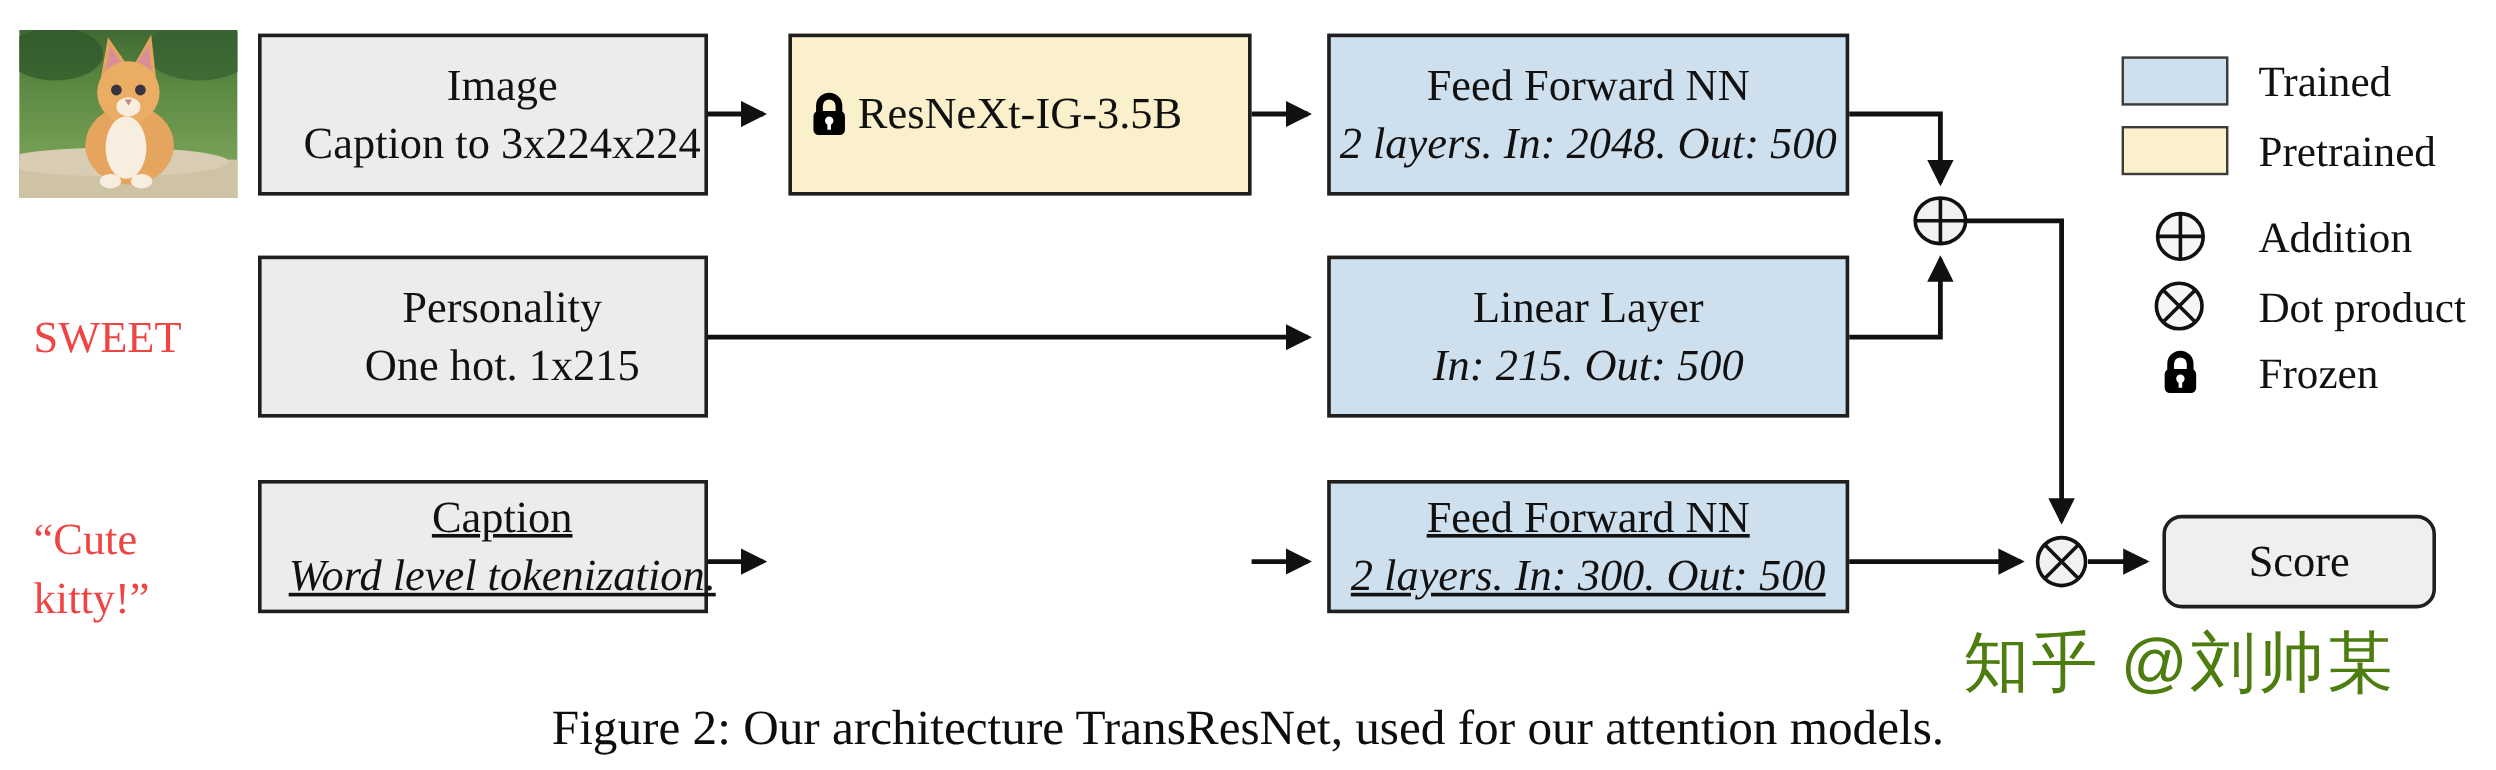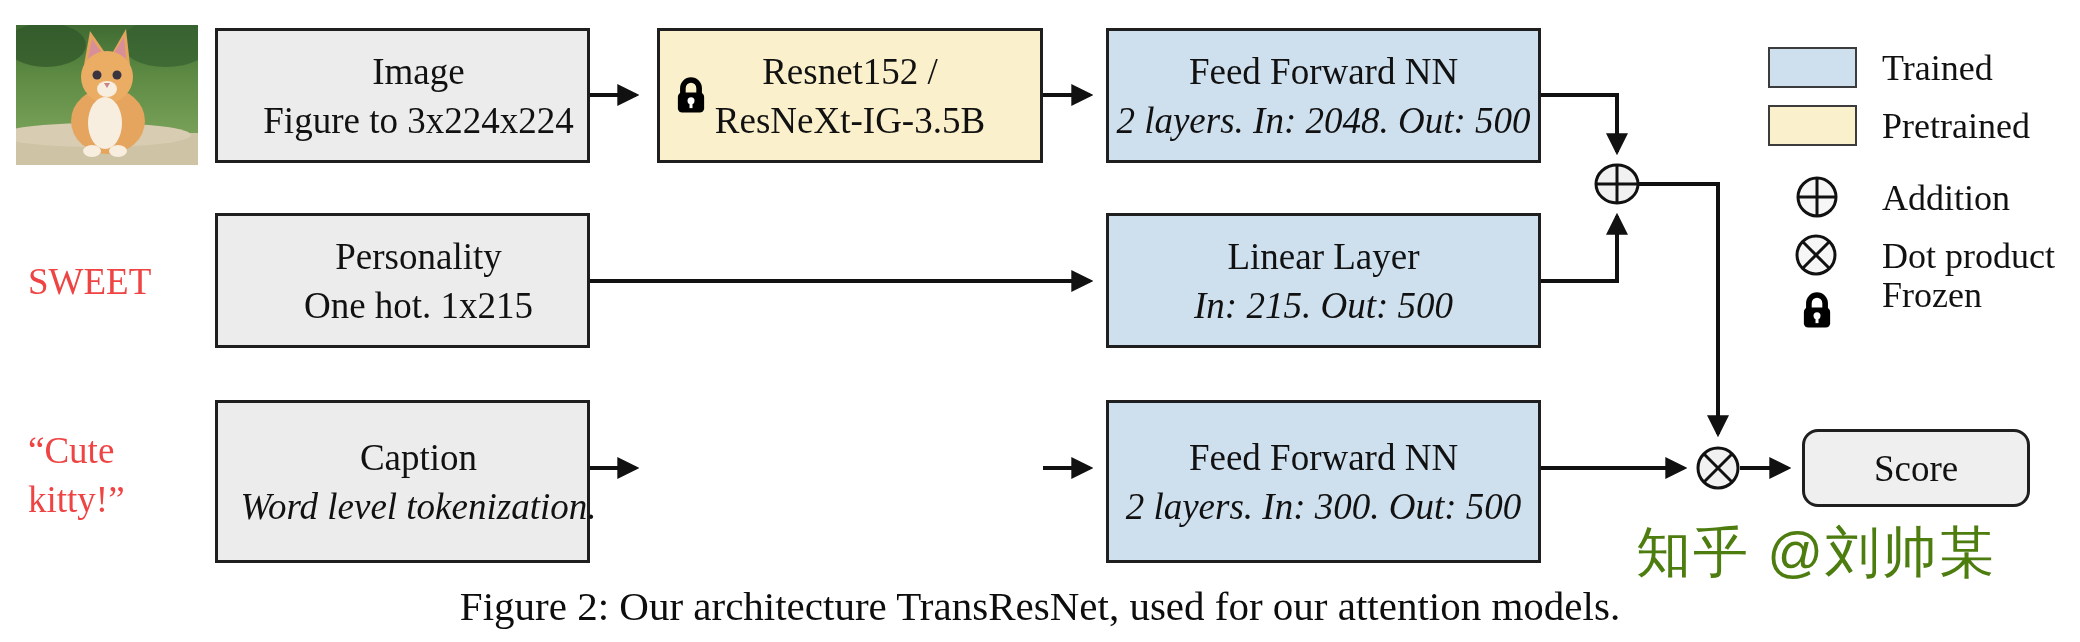--- a/index.html
+++ b/index.html
@@ -5,21 +5,21 @@
   html,body{margin:0;padding:0;background:#ffffff;}
   .canvas{position:relative;width:2080px;height:642px;background:#ffffff;overflow:hidden;
           font-family:"Liberation Serif",serif;color:#111;}
   svg{display:block;}
   .overlay{position:absolute;left:0;top:0;pointer-events:none;}
 
   .box{position:absolute;display:flex;flex-direction:column;align-items:center;justify-content:center;
        text-align:center;border:3px solid #1f1f1f;box-sizing:border-box;}
   .r1{top:28px;height:135px;}
   .r2{top:213px;height:135px;}
-  .r3{top:400px;height:163px;}
+  .r3{top:400px;height:111px;text-decoration:underline;}
   .gray{left:215px;width:375px;background:var(--input-fill,#ECECEC);padding-left:32px;}
   .yellow{left:657px;width:386px;background:var(--pretrained-fill,#FAF0CB);}
   .blue{left:1106px;width:435px;background:var(--trained-fill,#CEDFEE);}
   .box .ln{font-size:37px;line-height:49px;white-space:nowrap;}
   .box .sm{font-size:34px;line-height:42px;white-space:nowrap;}
   .it{font-style:italic;}
 
   .score-box{position:absolute;left:1802px;top:429px;width:228px;height:78px;
        background:var(--score-fill,#EFEFEF);border:3px solid #1f1f1f;border-radius:16px;
        display:flex;align-items:center;justify-content:center;font-size:37px;box-sizing:border-box;}
@@ -34,21 +34,21 @@
   .lock-legend{position:absolute;left:1802px;top:291px;width:30px;height:38px;}
 
   .swatch{position:absolute;left:1768px;width:89px;height:41px;border:2px solid #3c3c3c;box-sizing:border-box;}
   .swatch-trained{top:47px;background:var(--trained-fill,#CEDFEE);}
   .swatch-pretrained{top:105px;background:var(--pretrained-fill,#FAF0CB);}
   .legend-label{position:absolute;left:1882px;font-size:36px;line-height:38px;white-space:nowrap;}
   #legend-trained-label{top:49px;}
   #legend-pretrained-label{top:107px;}
   #legend-addition-label{top:179px;}
   #legend-dot-label{top:237px;}
-  #legend-frozen-label{top:276px;}
+  #legend-frozen-label{top:292px;}
 
   .fig-caption{position:absolute;left:0;top:582px;width:2080px;text-align:center;
        font-size:41px;color:#0d0d0d;}
   .watermark{position:absolute;left:1636px;top:516px;font-size:55px;letter-spacing:2px;
        color:#4d7c0f;font-family:"Liberation Sans",sans-serif;white-space:nowrap;}
 </style>
 </head>
 <body>
 
 <div class="canvas">
@@ -84,24 +84,23 @@
   </svg>
 
   <div class="row-label" id="label-personality">SWEET</div>
   <div class="row-label" id="label-caption">
     <div>“Cute</div>
     <div>kitty!”</div>
   </div>
 
   <div class="box gray r1">
     <div class="ln">Image</div>
-    <div class="ln">Figure to 3x224x224</div>
+    <div class="ln">Caption to 3x224x224</div>
   </div>
   <div class="box yellow r1">
-    <div class="ln">Resnet152 /</div>
     <div class="ln">ResNeXt-IG-3.5B</div>
   </div>
   <div class="box blue r1">
     <div class="ln">Feed Forward NN</div>
     <div class="ln it">2 layers. In: 2048. Out: 500</div>
   </div>
 
   <div class="box gray r2">
     <div class="ln">Personality</div>
     <div class="ln">One hot. 1x215</div>

